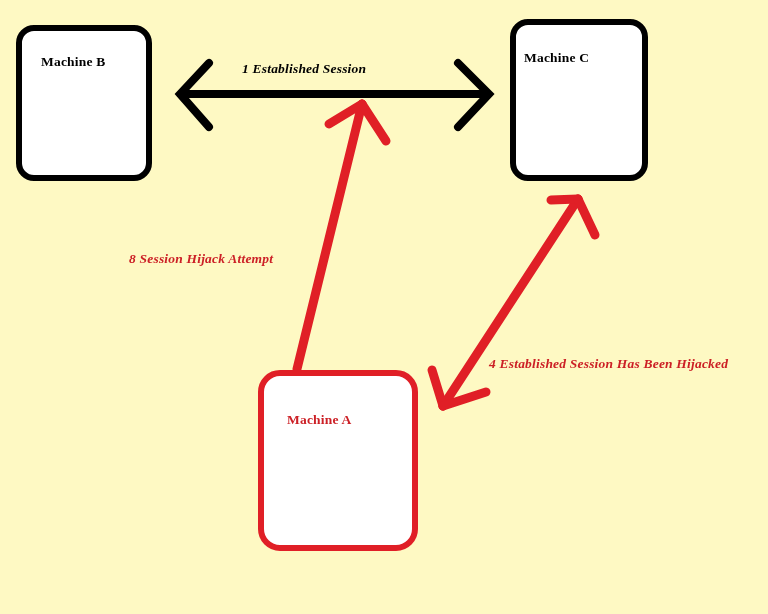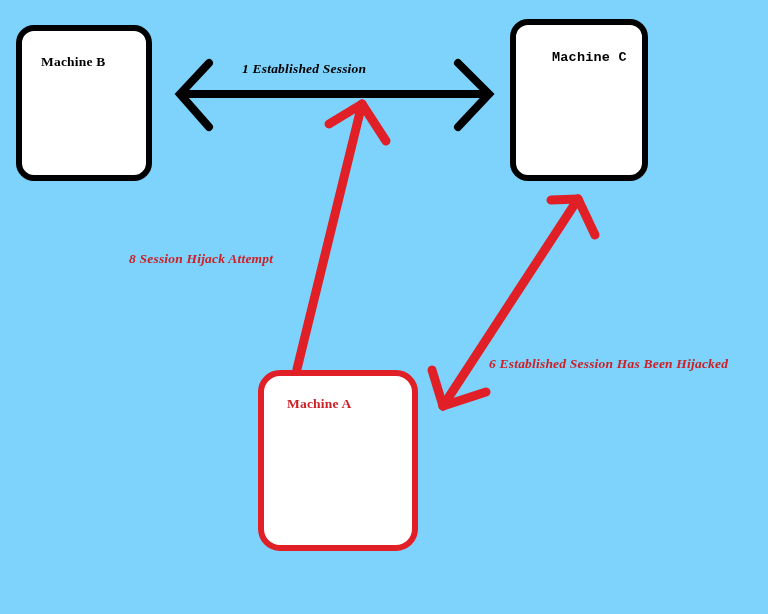--- a/index.html
+++ b/index.html
@@ -5,21 +5,21 @@
 <style>
   html, body {
     margin: 0;
     padding: 0;
     background: #ffffff;
   }
   #canvas {
     position: relative;
     width: 768px;
     height: 614px;
-    background: #7dd3fc;
+    background: #fef9c3;
     overflow: hidden;
     font-family: "Liberation Serif", "DejaVu Serif", serif;
   }
   svg.layer {
     position: absolute;
     left: 0;
     top: 0;
     width: 768px;
     height: 614px;
   }
@@ -83,24 +83,24 @@
       <line x1="443" y1="406" x2="486" y2="392" stroke="#e01f26" stroke-width="9" stroke-linecap="round"></line>
       <line x1="578" y1="199" x2="551" y2="200" stroke="#e01f26" stroke-width="9" stroke-linecap="round"></line>
       <line x1="578" y1="199" x2="595" y2="235" stroke="#e01f26" stroke-width="9" stroke-linecap="round"></line>
     </g>
   </svg>
 
   <div class="node-box black" style="left:16px; top:25px; width:136px; height:156px;"></div>
   <div class="node-label black" style="left:41px; top:54px;">Machine B</div>
 
   <div class="node-box black" style="left:510px; top:19px; width:138px; height:162px;"></div>
-  <div class="node-label black" style="left:552px; top:50px;font-family:Liberation Mono, monospace;">Machine C</div>
+  <div class="node-label black" style="left:524px; top:50px;">Machine C</div>
 
   <div class="node-box red" style="left:258px; top:370px; width:160px; height:181px;"></div>
-  <div class="node-label red" style="left:287px; top:396px;">Machine A</div>
+  <div class="node-label red" style="left:287px; top:412px;">Machine A</div>
 
   <div class="edge-label black" style="left:242px; top:61px;">1 Established Session</div>
 
   <div class="edge-label red" style="left:129px; top:251px;">8 Session Hijack Attempt</div>
 
-  <div class="edge-label red" style="left:489px; top:356px;">6 Established Session Has Been Hijacked</div>
+  <div class="edge-label red" style="left:489px; top:356px;">4 Established Session Has Been Hijacked</div>
 
 </div>
 
 </body></html>

